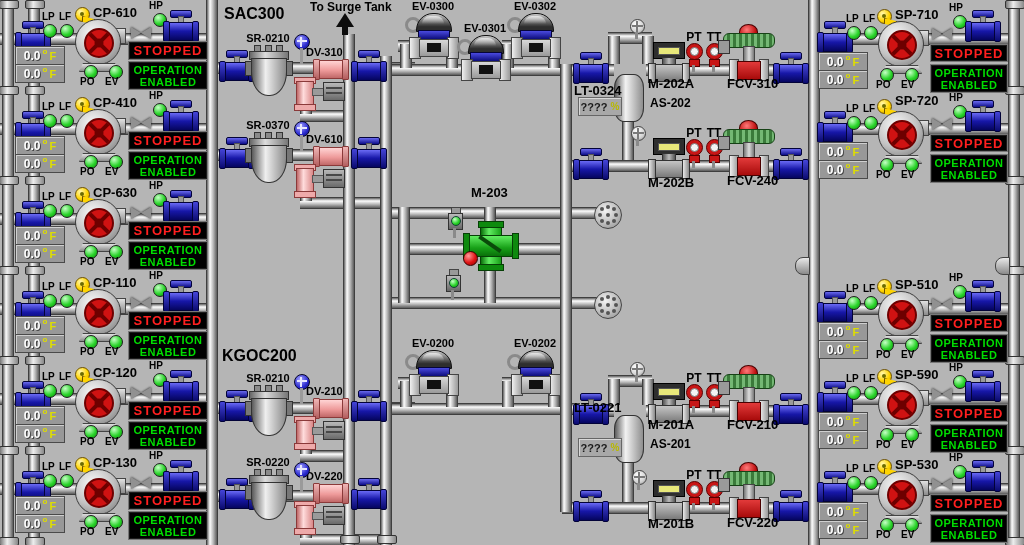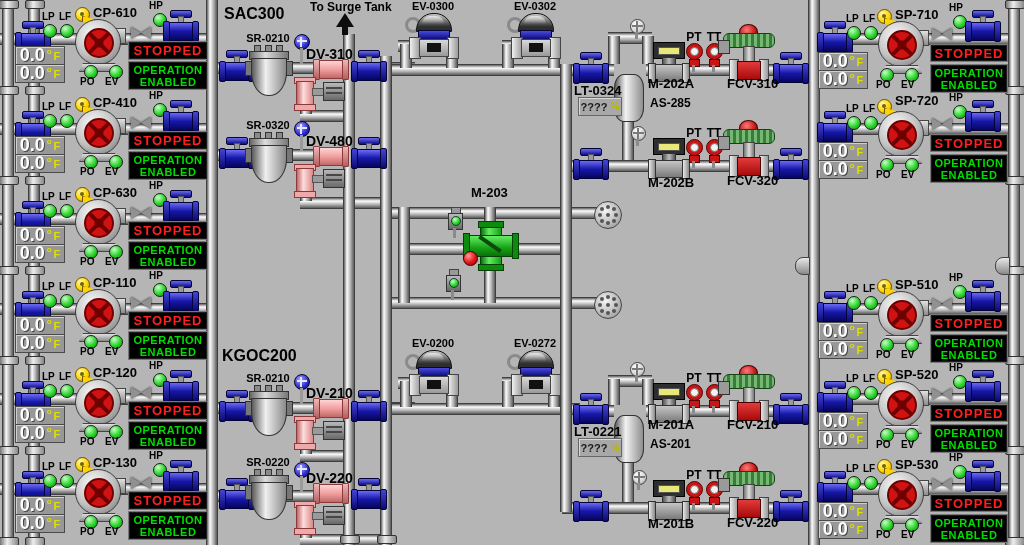--- a/index.html
+++ b/index.html
@@ -20,21 +20,21 @@
   .dot-red{position:absolute;width:13px;height:13px;border-radius:50%;border:1px solid #3a0000;
        background:radial-gradient(circle at 35% 30%,#ff9a9a,#e01414 55%,#8a0606)}
   
   .badge{position:absolute;background:#000;border:1px solid #787878;box-shadow:inset 0 0 0 1px #1c1c1c;
          display:flex;flex-direction:column;align-items:center;justify-content:center;text-align:center}
   .badge .r{color:#ff1f1f;font-weight:bold;font-size:13px;letter-spacing:1px}
   .badge .g{color:#00dd00;font-weight:bold;font-size:11px;letter-spacing:.5px}
   
   .tdisp{position:absolute;width:48px;height:17px;background:#989898;border:1px solid #4a4a4a;
          box-shadow:inset 1px 1px 0 #cfcfcf;display:flex;align-items:center;justify-content:center;gap:2px}
-  .tdisp .v{color:#fff;font-weight:bold;font-size:18px;text-shadow:1px 1px 0 #444}
+  .tdisp .v{color:#fff;font-weight:bold;font-size:12px;text-shadow:1px 1px 0 #444}
   .tdisp .s{color:#dede00;font-weight:bold;font-size:8px;align-self:flex-start}
   .tdisp .u{color:#dede00;font-weight:bold;font-size:11px}
   
   .bv{width:32px;height:30px}
   .bv .w{position:absolute;left:6px;top:0;width:20px;height:6px;background:linear-gradient(180deg,#6a6af0,#0c0c86);border:1px solid #03033a;border-radius:2px}
   .bv .s{position:absolute;left:14px;top:6px;width:4px;height:7px;background:#9a9a9a;border:1px solid #555}
   .bv .b{position:absolute;left:0;top:12px;width:32px;height:17px;border-radius:3px;border:1px solid #020238;
          background:linear-gradient(180deg,#6a6af4 0%,#1717a8 48%,#05055e 100%)}
   .bv .b::before,.bv .b::after{content:'';position:absolute;top:-2px;bottom:-2px;width:5px;border:1px solid #020238;border-radius:2px;background:linear-gradient(180deg,#4444d8,#0a0a70)}
   .bv .b::before{left:-2px}.bv .b::after{right:-2px}
@@ -73,21 +73,21 @@
   
   .sr{width:44px;height:64px}
   .sr .slbl{position:absolute;left:-4px;top:0;width:52px;text-align:center;font-size:11px;font-weight:bold}
   .sr .stud{position:absolute;top:13px;width:5px;height:7px;background:#8a8a8a;border:1px solid #333}
   .sr .collar{position:absolute;left:3px;top:19px;width:38px;height:7px;border:1px solid #333;background:linear-gradient(90deg,#666,#ddd 40%,#777)}
   .sr .sfl{position:absolute;top:29px;width:5px;height:13px;background:#777;border:1px solid #333}
   .sr .body{position:absolute;left:5px;top:26px;width:34px;height:36px;border:1px solid #333;border-radius:0 0 17px 17px/0 0 24px 24px;
             background:linear-gradient(90deg,#5a5a5a,#efefef 40%,#8a8a8a)}
   
   .dv{width:54px;height:64px}
-  .dv .dlbl{position:absolute;left:12px;top:0;font-size:14px;font-weight:bold;white-space:nowrap}
+  .dv .dlbl{position:absolute;left:12px;top:0;font-size:11px;font-weight:bold;white-space:nowrap}
   .dv .valve{position:absolute;left:20px;top:14px;width:32px;height:17px;border:1px solid #8a3a3a;border-radius:2px;
              background:linear-gradient(180deg,#ffd4d4,#ee9a9a 55%,#c06868)}
   .dv .valve::before,.dv .valve::after{content:'';position:absolute;top:-2px;bottom:-2px;width:5px;background:linear-gradient(180deg,#f0b6b6,#b35e5e);border:1px solid #8a3a3a;border-radius:1px}
   .dv .valve::before{left:-2px}.dv .valve::after{right:-2px}
   .dv .tf{position:absolute;left:0;width:20px;height:5px;background:#eeaaaa;border:1px solid #8a3a3a}
   .dv .tee{position:absolute;left:2px;top:35px;width:16px;height:24px;border:1px solid #8a3a3a;
            background:linear-gradient(90deg,#c06868,#ffdcdc 40%,#d98888)}
   .dv .neck{position:absolute;left:18px;top:42px;width:11px;height:6px;background:#9a9a9a;border:1px solid #555}
   .dv .act{position:absolute;left:29px;top:36px;width:20px;height:17px;border:1px solid #333;background:linear-gradient(180deg,#b8b8b8,#6a6a6a)}
   .dv .act::before{content:'';position:absolute;left:2px;right:2px;top:4px;height:2px;background:#474747;box-shadow:0 5px 0 #474747}
@@ -738,21 +738,21 @@
         <i class="b"></i>
       </div>
   <span class="lbl t10" style="left:30px;top:14px">LP</span>
   <span class="lbl t10" style="left:47px;top:14px">LF</span>
   <i class="dot" style="left:31px;top:26px"></i>
   <i class="dot" style="left:48px;top:26px"></i>
   <div class="abs alarm" style="left:61px;top:9px">
         <i class="c"></i>
         <i class="t"></i>
       </div>
-  <span class="lbl t13" style="left:79px;top:8px">SP-520</span>
+  <span class="lbl t13" style="left:79px;top:8px">SP-590</span>
   <div class="pumpo" style="left:95px;top:30px"></div>
   <div class="pumpc" style="left:62px;top:21px"></div>
   <div class="imp" style="left:71px;top:30px">
         <i class="a"></i>
         <i class="b"></i>
         <em></em>
       </div>
   <div class="pbase" style="left:66px;top:65px;width:38px"></div>
   <span class="lbl t10" style="left:133px;top:3px">HP</span>
   <i class="dot" style="left:137px;top:15px"></i>
@@ -921,21 +921,21 @@
   <span class="slbl">SR-0210</span>
   <i class="stud" style="left:8px"></i>
       <i class="stud" style="left:19px"></i>
       <i class="stud" style="left:30px"></i>
   <i class="collar"></i>
   <i class="sfl" style="left:-1px"></i>
       <i class="sfl" style="left:40px"></i>
   <i class="body"></i>
 </div>
     <div class="abs sr" style="left: 246px; top: 119px;">
-  <span class="slbl">SR-0320</span>
+  <span class="slbl">SR-0370</span>
   <i class="stud" style="left:8px"></i>
       <i class="stud" style="left:19px"></i>
       <i class="stud" style="left:30px"></i>
   <i class="collar"></i>
   <i class="sfl" style="left:-1px"></i>
       <i class="sfl" style="left:40px"></i>
   <i class="body"></i>
 </div>
     <div class="abs sr" style="left: 246px; top: 372px;">
   <span class="slbl">SR-0210</span>
@@ -960,21 +960,21 @@
     <div class="abs dv" style="left: 294px; top: 46px;">
   <span class="dlbl">DV-310</span>
   <i class="valve"></i>
   <i class="tf" style="top:31px"></i>
   <i class="tee"></i>
   <i class="tf" style="top:58px"></i>
   <i class="neck"></i>
   <i class="act"></i>
 </div>
     <div class="abs dv" style="left: 294px; top: 133px;">
-  <span class="dlbl">DV-480</span>
+  <span class="dlbl">DV-610</span>
   <i class="valve"></i>
   <i class="tf" style="top:31px"></i>
   <i class="tee"></i>
   <i class="tf" style="top:58px"></i>
   <i class="neck"></i>
   <i class="act"></i>
 </div>
     <div class="abs dv" style="left: 294px; top: 385px;">
   <span class="dlbl">DV-210</span>
   <i class="valve"></i>
@@ -1011,40 +1011,49 @@
 </div>
     <div class="abs ev" style="left: 404px; top: 0px; text-decoration: underline;">
   <span class="elbl">EV-0300</span>
   <i class="lever"></i>
   <i class="dome"></i>
   <i class="band"></i>
   <i class="fl flL"></i>
       <i class="fl flR"></i>
   <i class="mid"></i>
 </div>
+    <div class="abs ev" style="left: 456px; top: 22px;">
+  <span class="elbl">EV-0301</span>
+  <i class="lever"></i>
+  <i class="dome"></i>
+  <i class="band"></i>
+  <i class="fl flL"></i>
+      <i class="fl flR"></i>
+  <i class="mid"></i>
+</div>
     <div class="abs ev" style="left: 506px; top: 0px;">
   <span class="elbl">EV-0302</span>
   <i class="lever"></i>
   <i class="dome"></i>
   <i class="band"></i>
   <i class="fl flL"></i>
       <i class="fl flR"></i>
   <i class="mid"></i>
 </div>
     <div class="abs ev" style="left: 404px; top: 337px;">
   <span class="elbl">EV-0200</span>
   <i class="lever"></i>
   <i class="dome"></i>
   <i class="band"></i>
   <i class="fl flL"></i>
       <i class="fl flR"></i>
   <i class="mid"></i>
 </div>
     <div class="abs ev" style="left: 506px; top: 337px;">
-  <span class="elbl">EV-0272</span>
+  <span class="elbl">EV-0202</span>
   <i class="lever"></i>
   <i class="dome"></i>
   <i class="band"></i>
   <i class="fl flL"></i>
       <i class="fl flR"></i>
   <i class="mid"></i>
 </div>
     <div class="abs m203" style="left: 464px; top: 221px;">
   <i class="vseg"></i>
       <i class="h"></i>
@@ -1198,21 +1207,21 @@
     <div class="abs uparrow" style="left: 336px; top: 13px;"></div>
     <div class="abs arrstem" style="left: 342px; top: 26px; width: 6px; height: 9px;"></div>
     <span class="lbl t12" style="left: 310px; top: 1px;">To Surge Tank</span>
     <span class="lbl t16" style="left: 224px; top: 6px;">SAC300</span>
     <span class="lbl t16" style="left: 222px; top: 348px;">KGOC200</span>
     <span class="lbl t13" style="left: 471px; top: 186px;">M-203</span>
     <span class="lbl t13" style="left: 648px; top: 77px;">M-202A</span>
     <span class="lbl t13" style="left: 648px; top: 176px;">M-202B</span>
     <span class="lbl t13" style="left: 648px; top: 418px;">M-201A</span>
     <span class="lbl t13" style="left: 648px; top: 517px;">M-201B</span>
-    <span class="lbl t12" style="left: 650px; top: 97px;">AS-285</span>
+    <span class="lbl t12" style="left: 650px; top: 97px;">AS-202</span>
     <span class="lbl t12" style="left: 650px; top: 438px;">AS-201</span>
     <span class="lbl t13" style="left: 727px; top: 77px;">FCV-310</span>
-    <span class="lbl t13" style="left: 727px; top: 174px;">FCV-320</span>
+    <span class="lbl t13" style="left: 727px; top: 174px;">FCV-240</span>
     <span class="lbl t13" style="left: 727px; top: 418px;">FCV-210</span>
     <span class="lbl t13" style="left: 727px; top: 516px;">FCV-220</span>
     <span class="lbl t13" style="left: 574px; top: 84px;">LT-0324</span>
-    <span class="lbl t13" style="left: 574px; top: 425px;">LT-0221</span>
+    <span class="lbl t13" style="left: 574px; top: 401px;">LT-0221</span>
   </div>
 
 </body></html>

